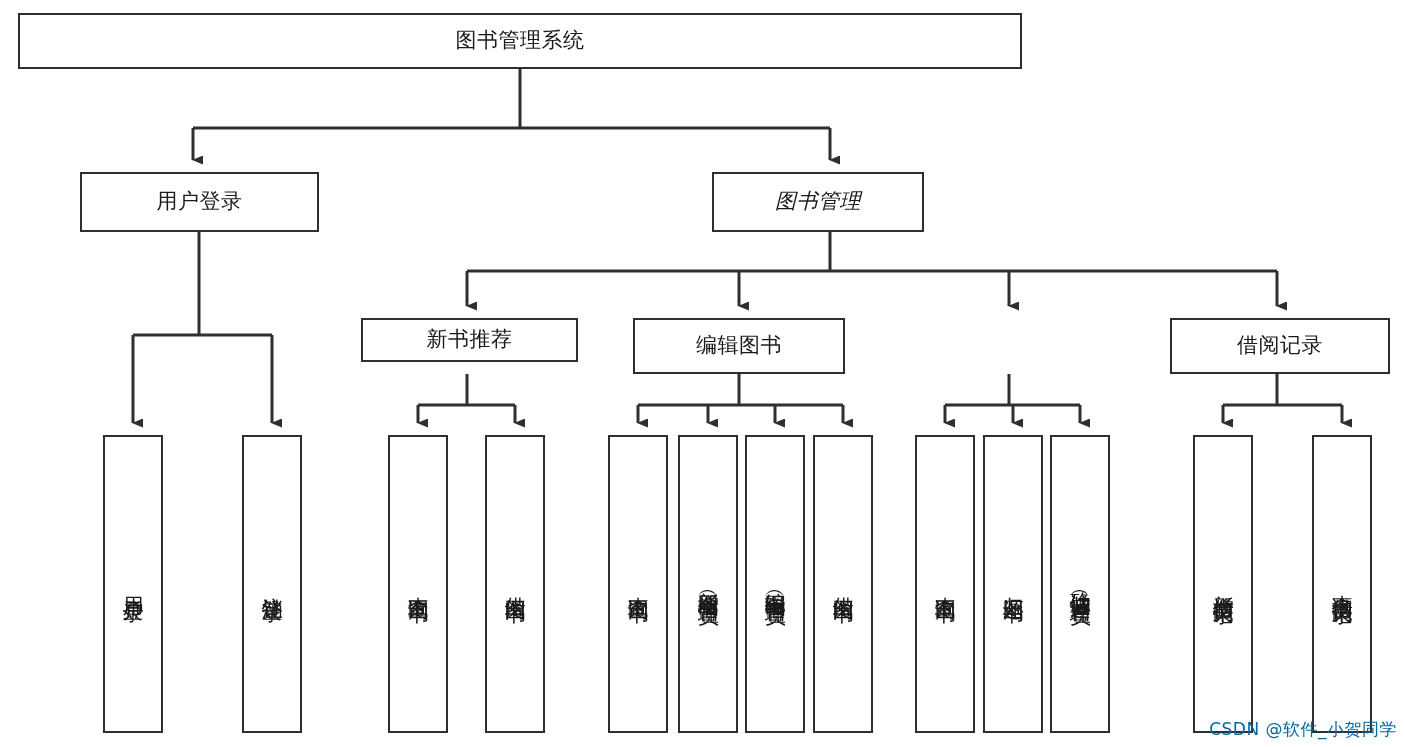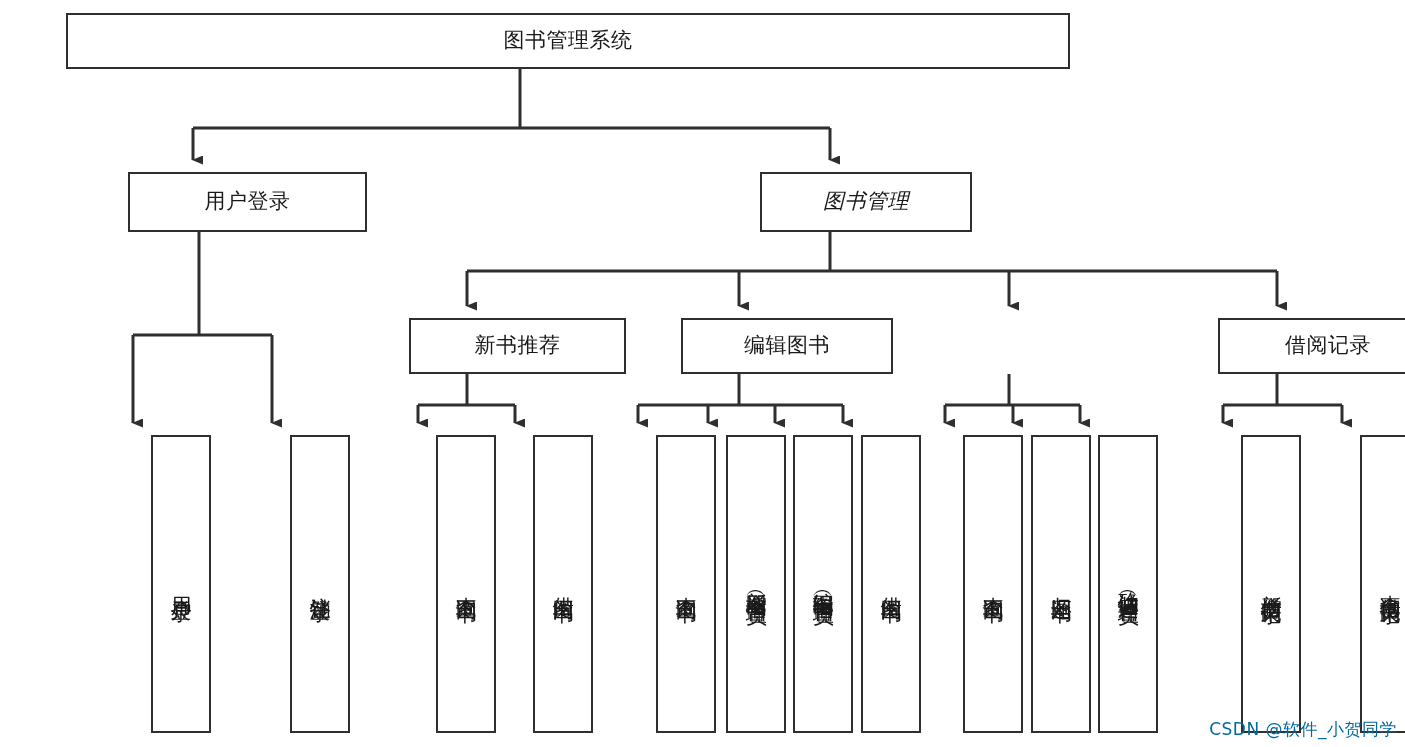--- a/index.html
+++ b/index.html
@@ -19,21 +19,20 @@
   }
   .node {
     position: absolute;
     box-sizing: border-box;
     border: 2px solid #2f2f2f;
     background: #ffffff;
     display: flex;
     align-items: center;
     justify-content: center;
     color: #1a1a1a;
-    margin-left: 48px;
   }
   .node-h {
     font-size: 21px;
     line-height: 1.2;
     letter-spacing: 0.5px;
     white-space: nowrap;
   }
   .node-v {
     writing-mode: vertical-rl;
     text-orientation: upright;
@@ -122,21 +121,21 @@
     <span>图书管理系统</span>
   </div>
 
   <div class="node node-h" style="left: 80px; top: 172px; width: 239px; height: 60px;">
     <span>用户登录</span>
   </div>
   <div class="node node-h" style="left: 712px; top: 172px; width: 212px; height: 60px; font-style: italic;">
     <span>图书管理</span>
   </div>
 
-  <div class="node node-h" style="left: 361px; top: 318px; width: 217px; height: 56px;">
+  <div class="node node-h" style="left: 361px; top: 318px; width: 217px; height: 44px;">
     <span>新书推荐</span>
   </div>
   <div class="node node-h" style="left: 633px; top: 318px; width: 212px; height: 56px;">
     <span>编辑图书</span>
   </div>
   <div class="node node-h" style="left: 1170px; top: 318px; width: 220px; height: 56px;">
     <span>借阅记录</span>
   </div>
 
   <div class="node node-v" style="left: 103px; top: 435px; width: 60px; height: 298px;">

